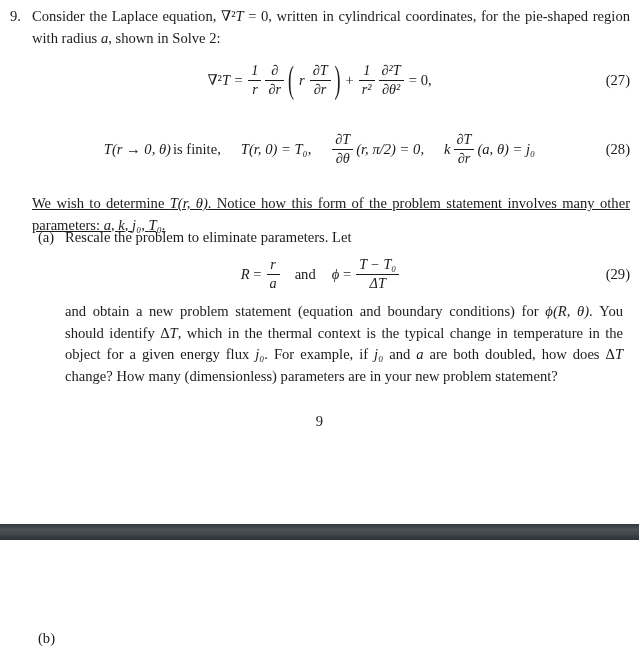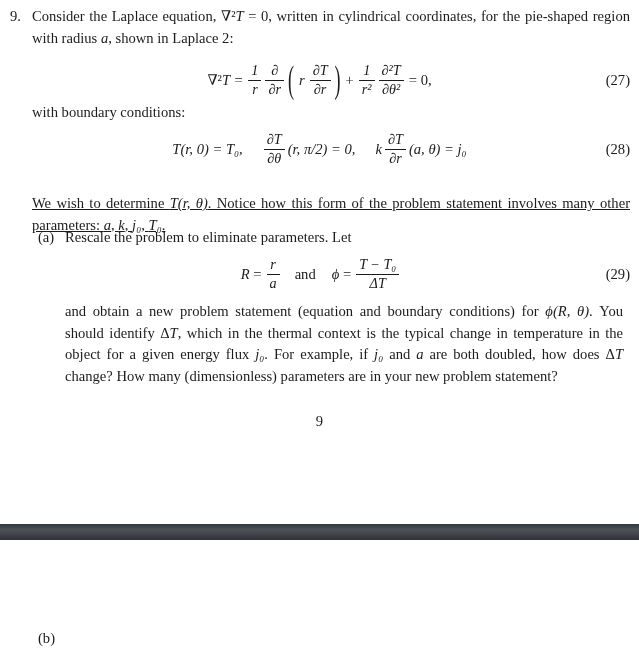--- a/index.html
+++ b/index.html
@@ -51,21 +51,21 @@
     left:0; width:639px; height:16px;
     background:linear-gradient(180deg,#34383c 0%,#4c5257 35%,#454a4f 55%,#2e3236 100%);
   }
 </style>
 </head>
 <body>
 
 <div class="screen">
 
   <div class="abs prose just hang" style="top:6px; left:10px; width:620px;">
-    <span class="num">9.</span><span><span>Consider the Laplace equation, </span><span class="rm">∇²</span><span class="it">T</span><span> = 0, written in cylindrical coordinates, for the pie-shaped region with radius </span><span class="it">a</span><span>, shown in Laplace 2:</span></span>
+    <span class="num">9.</span><span><span>Consider the Laplace equation, </span><span class="rm">∇²</span><span class="it">T</span><span> = 0, written in cylindrical coordinates, for the pie-shaped region with radius </span><span class="it">a</span><span>, shown in Solve 2:</span></span>
   </div>
 
   <div class="eqrow" style="top:56px; height:48px;">
     <span class="mt"><span class="rm">∇²</span><span class="it">T</span><span> =</span></span>
     <span class="frac">
       <span class="fn">1</span>
       <span class="fd">r</span>
     </span>
     <span class="frac">
       <span class="fn">∂</span>
@@ -84,23 +84,26 @@
       <span class="fd">r²</span>
     </span>
     <span class="frac">
       <span class="fn">∂²T</span>
       <span class="fd">∂θ²</span>
     </span>
     <span class="mt"><span class="rm">= 0,</span></span>
     <span class="eqtag">(27)</span>
   </div>
 
-  <div class="abs prose" style="top:102px; left:32px;">with boundary conditions:</div>
 
   <div class="eqrow" style="top:128px; height:42px;">
+    <span class="grp">
+      <span class="mt"><span class="it">T(r → 0, θ)</span></span>
+      <span class="mt rm"><span class="rm"> is finite,</span></span>
+    </span>
     <span class="grp">
       <span class="mt"><span class="it">T(r, 0) = T₀,</span></span>
     </span>
     <span class="grp">
       <span class="frac">
         <span class="fn">∂T</span>
         <span class="fd">∂θ</span>
       </span>
       <span class="mt"><span class="it">(r, π/2) = 0,</span></span>
     </span>

